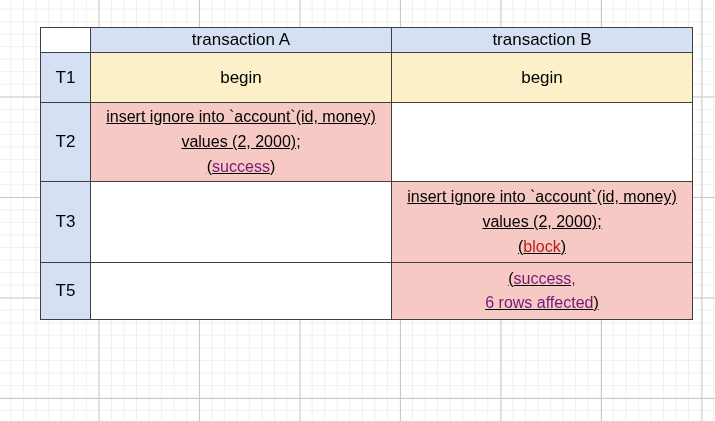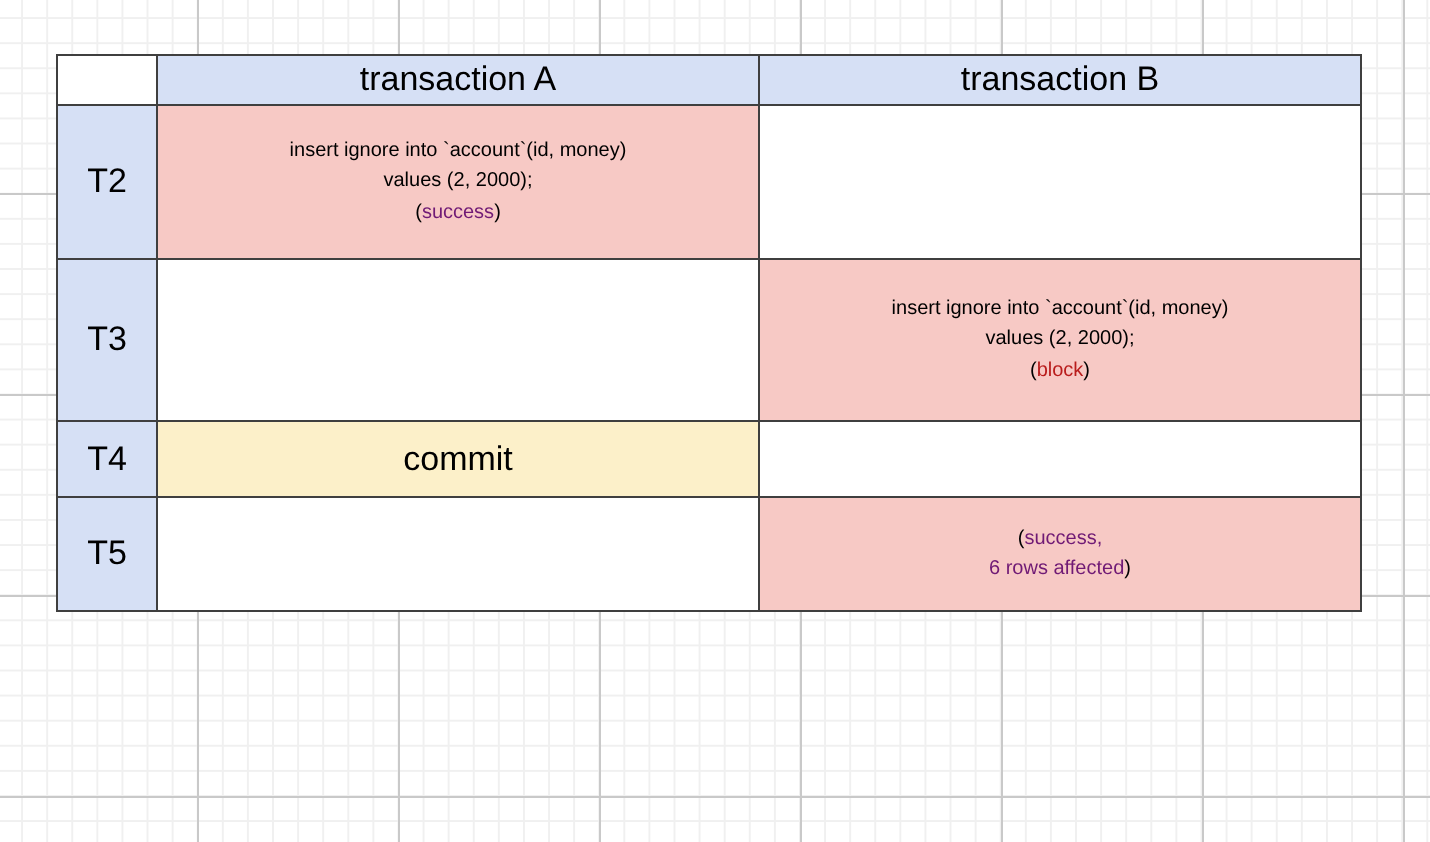--- a/index.html
+++ b/index.html
@@ -29,21 +29,21 @@
       100.5px 100.5px,
       100.5px 100.5px,
       12.55px 12.55px,
       12.55px 12.55px;
     background-position: -2px -4px, -2px -4px, -2px -4px, -2px -4px;
   }
 
   
   #txn-table {
     position: absolute;
-    left: 28px;
+    left: 40px;
     top: 27px;
     width: 652px;
     height: 248px;
     border-collapse: collapse;
     table-layout: fixed;
   }
   #txn-table td {
     border: 1px solid #3f3f3f;
     text-align: center;
     vertical-align: middle;
@@ -60,21 +60,21 @@
   .fill-blank  { background: #ffffff; }
   .fill-head   { background: #d6e0f5; }
   .fill-label  { background: #d6e0f5; }
   .fill-yellow { background: #fcf0c9; }
   .fill-pink   { background: #f7c9c5; }
 
   
   .head-text   { font-size: 17px; }
   .label-text  { font-size: 17px; }
   .big-text    { font-size: 17px; }
-  .sql-text    { font-size: 10px; line-height: 1.55; }
+  .sql-text    { font-size: 16px; line-height: 1.55; text-decoration: underline; }
 
   .ok    { color: #701a75; }
   .block { color: #b91c1c; }
   .paren { color: #000000; }
 
   .ln { display: block; }
 </style>
 </head>
 <body>
 
@@ -93,20 +93,31 @@
           <span class="head-text"></span>
         </td>
         <td class="fill-head">
           <span class="head-text">transaction A</span>
         </td>
         <td class="fill-head">
           <span class="head-text">transaction B</span>
         </td>
       </tr>
 
+      <tr style="height:50px;">
+        <td class="fill-label">
+          <span class="label-text">T1</span>
+        </td>
+        <td class="fill-yellow">
+          <span class="big-text">begin</span>
+        </td>
+        <td class="fill-yellow">
+          <span class="big-text">begin</span>
+        </td>
+      </tr>
 
       <tr style="height:77px;">
         <td class="fill-label">
           <span class="label-text">T2</span>
         </td>
         <td class="fill-pink">
           <span class="sql-text">
             <span class="ln">insert ignore into `account`(id, money)</span>
             <span class="ln">values (2, 2000);</span>
             <span class="ln"><span class="paren">(</span><span class="ok">success</span><span class="paren">)</span></span>
@@ -122,29 +133,20 @@
         <td class="fill-blank"></td>
         <td class="fill-pink">
           <span class="sql-text">
             <span class="ln">insert ignore into `account`(id, money)</span>
             <span class="ln">values (2, 2000);</span>
             <span class="ln"><span class="paren">(</span><span class="block">block</span><span class="paren">)</span></span>
           </span>
         </td>
       </tr>
 
-      <tr style="height:38px;">
-        <td class="fill-label">
-          <span class="label-text">T4</span>
-        </td>
-        <td class="fill-yellow">
-          <span class="big-text">commit</span>
-        </td>
-        <td class="fill-blank"></td>
-      </tr>
 
       <tr style="height:57px;">
         <td class="fill-label">
           <span class="label-text">T5</span>
         </td>
         <td class="fill-blank"></td>
         <td class="fill-pink">
           <span class="sql-text">
             <span class="ln"><span class="paren">(</span><span class="ok">success,</span></span>
             <span class="ln"><span class="ok">6 rows affected</span><span class="paren">)</span></span>

